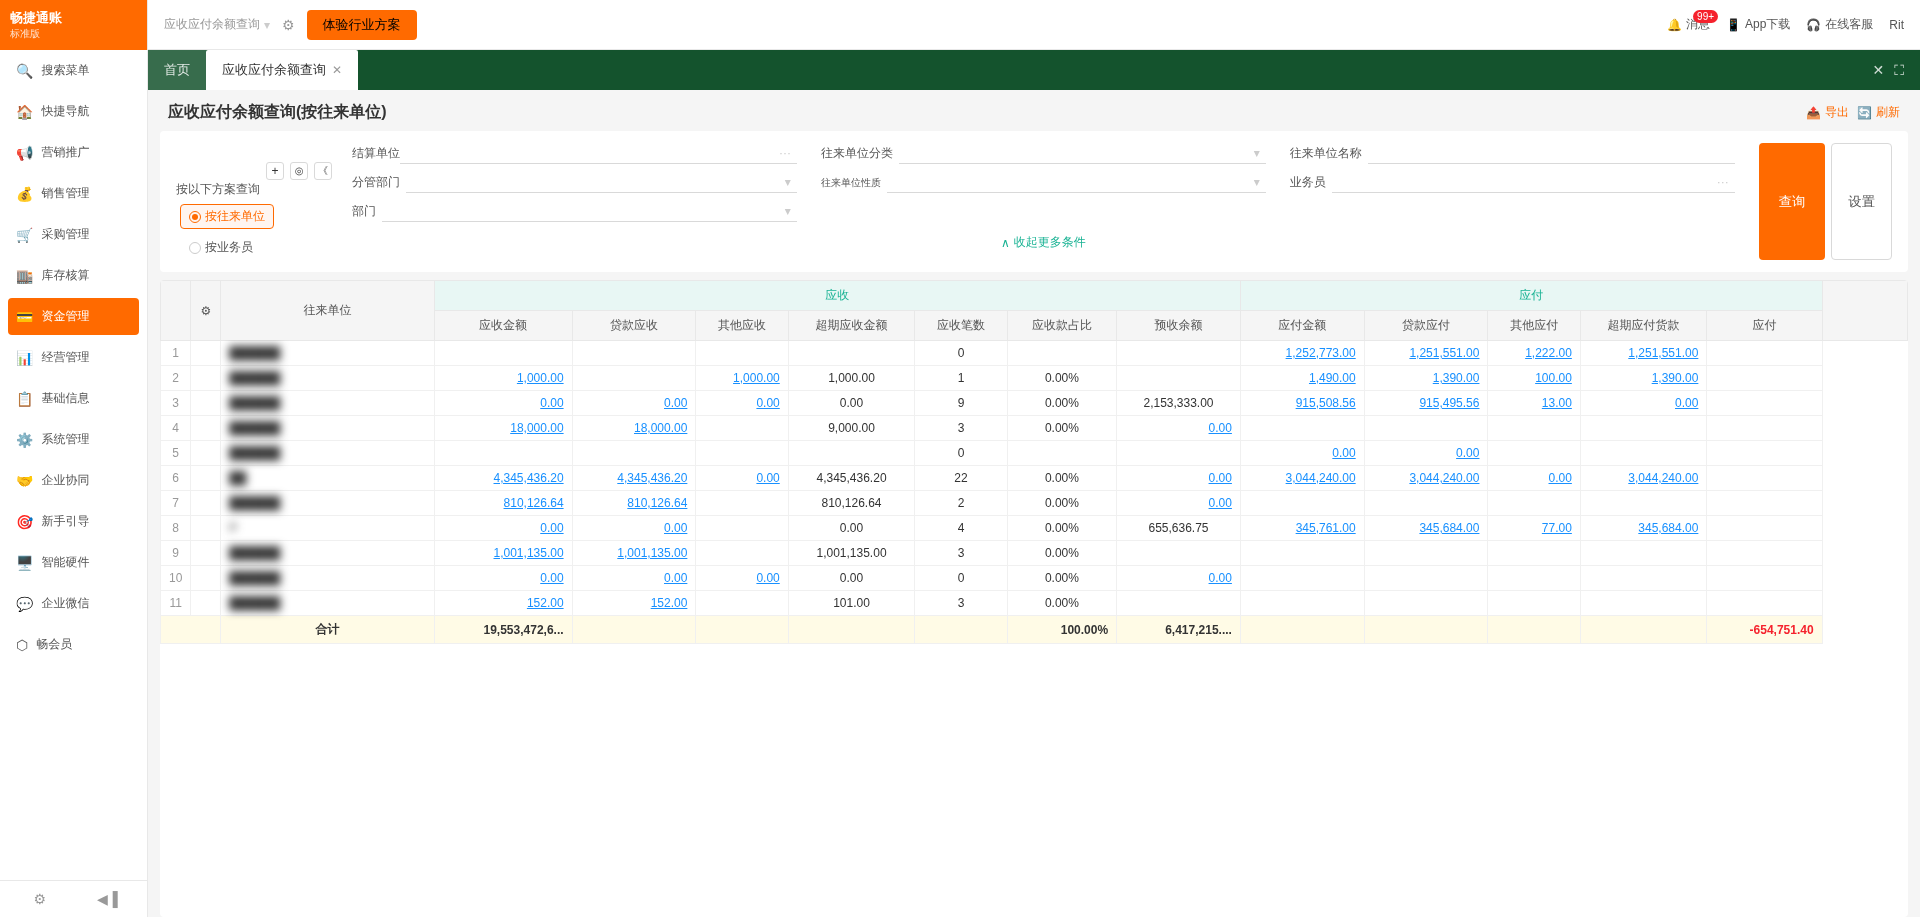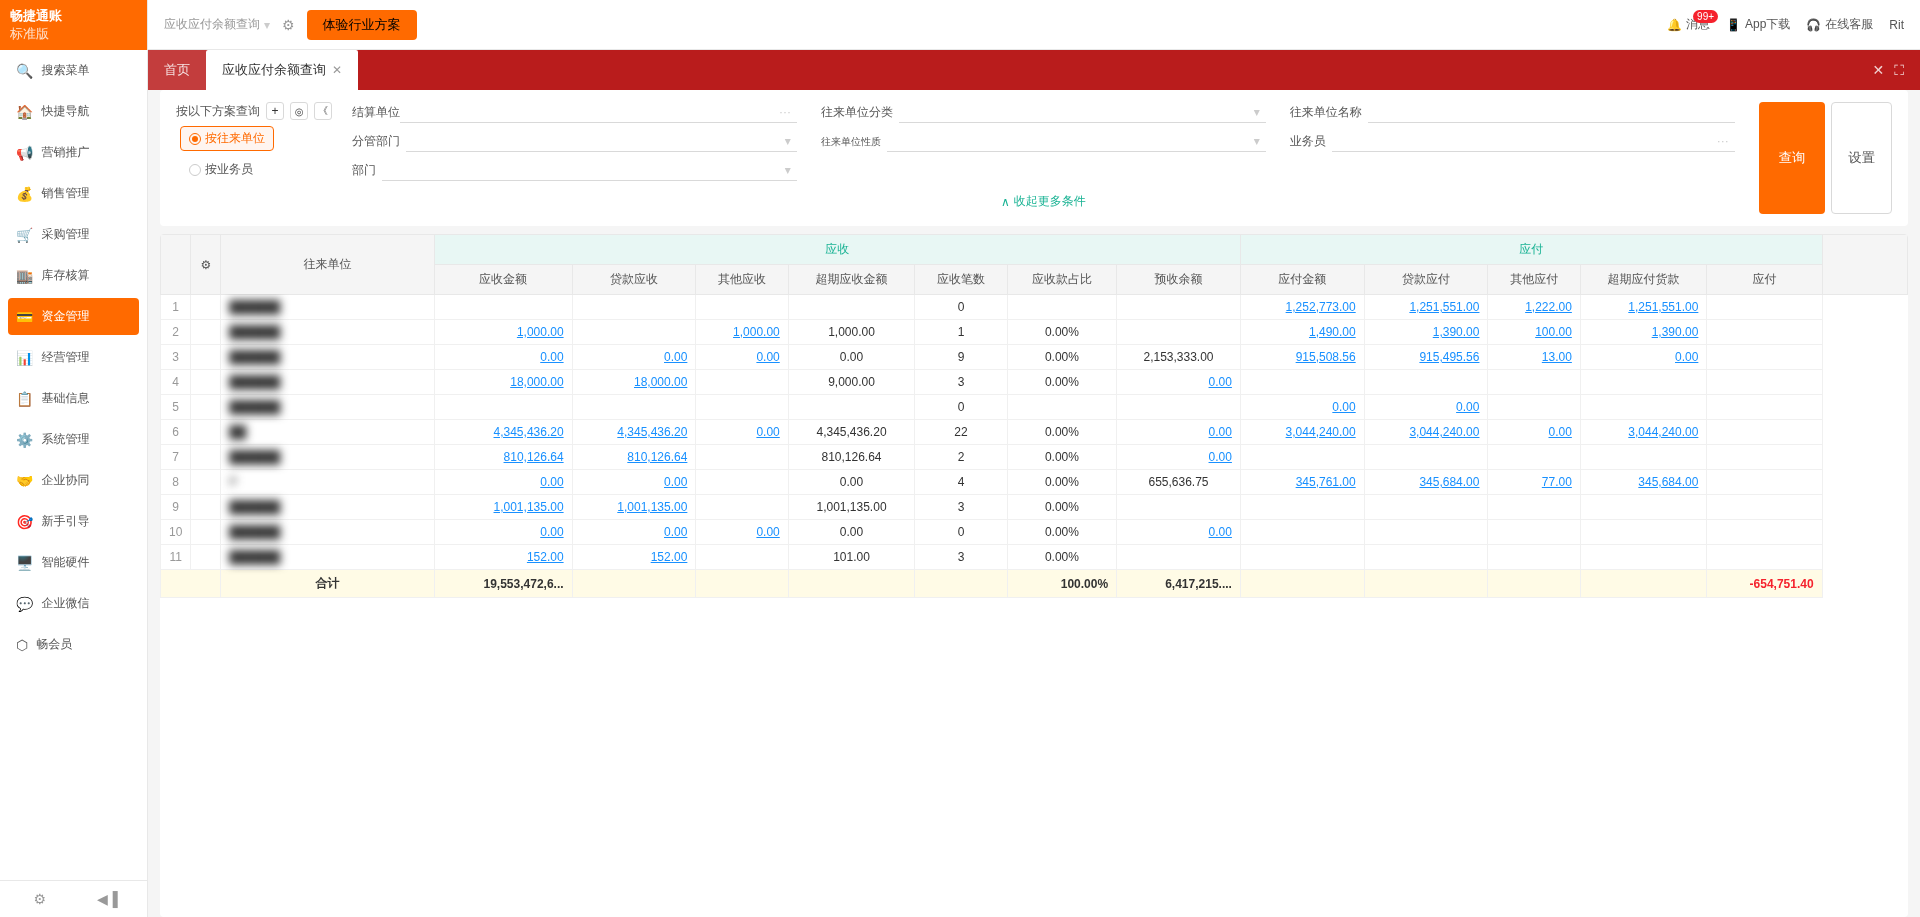--- a/index.html
+++ b/index.html
@@ -2,21 +2,21 @@
 <html><head>
   <meta charset="utf-8">
   <style>
     * { margin: 0; padding: 0; box-sizing: border-box; }
     body { font-family: 'Microsoft YaHei', Arial, sans-serif; font-size: 12px; background: #f0f2f5; color: #333; width: 1920px; height: 917px; overflow: hidden; display: flex; }
 
     
     .sidebar { width: 148px; background: #fff; height: 917px; display: flex; flex-direction: column; border-right: 1px solid #e8e8e8; flex-shrink: 0; }
     .sidebar-logo { height: 50px; background: #ff6a00; display: flex; align-items: center; padding: 0 10px; }
     .sidebar-logo-text { color: #fff; font-size: 13px; font-weight: bold; }
-    .sidebar-logo-sub { color: rgba(255,255,255,0.8); font-size: 13px; }
+    .sidebar-logo-sub { color: rgba(255,255,255,0.8); font-size: 10px; }
     .sidebar-item { display: flex; align-items: center; gap: 8px; padding: 12px 16px; cursor: pointer; color: #555; }
     .sidebar-item.active { background: #ff6a00; color: #fff; border-radius: 4px; margin: 2px 8px; padding: 10px 8px; }
     .sidebar-item .icon { font-size: 14px; }
     .sidebar-bottom { margin-top: auto; border-top: 1px solid #e8e8e8; display: flex; padding: 10px; gap: 8px; }
     .sidebar-bottom-btn { flex: 1; display: flex; align-items: center; justify-content: center; cursor: pointer; color: #999; font-size: 14px; }
 
     
     .main { flex: 1; display: flex; flex-direction: column; height: 917px; overflow: hidden; }
 
     
@@ -24,21 +24,21 @@
     .topbar-breadcrumb { color: #999; font-size: 12px; display: flex; align-items: center; gap: 4px; }
     .topbar-chevron { color: #ccc; }
     .topbar-gear { color: #999; font-size: 14px; cursor: pointer; }
     .topbar-solution-btn { background: #ff6a00; color: #000000; border: none; padding: 6px 16px; border-radius: 4px; cursor: pointer; font-size: 13px; }
     .topbar-right { margin-left: auto; display: flex; align-items: center; gap: 16px; }
     .topbar-notification { display: flex; align-items: center; gap: 4px; cursor: pointer; color: #555; position: relative; }
     .badge { background: #f5222d; color: #fff; font-size: 10px; border-radius: 10px; padding: 1px 4px; position: absolute; top: -6px; right: -8px; }
     .topbar-user { color: #555; font-size: 12px; }
 
     
-    .tabbar { height: 40px; background: #b91c1c; display: flex; align-items: center; padding: 0; }
+    .tabbar { height: 40px; background: #14532d; display: flex; align-items: center; padding: 0; }
     .tab { padding: 0 16px; height: 40px; display: flex; align-items: center; gap: 6px; cursor: pointer; color: rgba(255,255,255,0.85); font-size: 13px; }
     .tab.home { background: rgba(255,255,255,0.15); }
     .tab.active { background: #fff; color: #333; border-radius: 2px 2px 0 0; }
     .tab-close { cursor: pointer; color: #999; font-size: 12px; }
     .tabbar-right { margin-left: auto; display: flex; align-items: center; padding-right: 16px; gap: 10px; }
     .tabbar-icon { color: rgba(255,255,255,0.8); cursor: pointer; font-size: 14px; }
 
     
     .page { flex: 1; background: #f5f5f5; overflow: hidden; display: flex; flex-direction: column; }
 
@@ -189,27 +189,40 @@
       <span class="tab-close">✕</span>
     </div>
     <div class="tabbar-right">
       <span class="tabbar-icon">✕</span>
       <span class="tabbar-icon">⛶</span>
     </div>
   </div>
 
   <div class="page">
 
+    <div class="page-header">
+      <h2 class="page-title">应收应付余额查询(按往来单位)</h2>
+      <div class="page-actions">
+        <div class="action-btn">
+          <span>📤</span>
+          <span>导出</span>
+        </div>
+        <div class="action-btn">
+          <span>🔄</span>
+          <span>刷新</span>
+        </div>
+      </div>
+    </div>
 
     <div class="filter-panel">
       <div style="display:flex; gap:16px;">
 
         <div style="display:flex; flex-direction:column; gap:6px; min-width:160px;">
           <div style="display:flex; align-items:center; gap:6px;">
-            <span style="color:#555; font-size:12px;">按以下方案查询</span>
+            <span style="color:#555; font-size:12px;margin-top:38px;">按以下方案查询</span>
             <span style="width:18px;height:18px;border:1px solid #d9d9d9;border-radius:3px;display:flex;align-items:center;justify-content:center;font-size:12px;cursor:pointer;">+</span>
             <span style="width:18px;height:18px;border:1px solid #d9d9d9;border-radius:3px;display:flex;align-items:center;justify-content:center;font-size:10px;cursor:pointer;">◎</span>
             <span style="width:18px;height:18px;border:1px solid #d9d9d9;border-radius:3px;display:flex;align-items:center;justify-content:center;font-size:10px;cursor:pointer;">《</span>
           </div>
           <div style="display:flex; flex-direction:column; gap:6px; padding-left:4px;">
             <div class="scheme-option active" style="display:flex;align-items:center;gap:4px;padding:3px 8px;border-radius:4px;background:#fff5f0;border:1px solid #ff6a00;width:fit-content;">
               <div style="width:12px;height:12px;border-radius:50%;border:1px solid #ff6a00;display:flex;align-items:center;justify-content:center;">
                   <div style="width:6px;height:6px;border-radius:50%;background:#ff6a00;"></div>
                 </div>
               <span style="font-size:12px;color:#ff6a00;">按往来单位</span>

